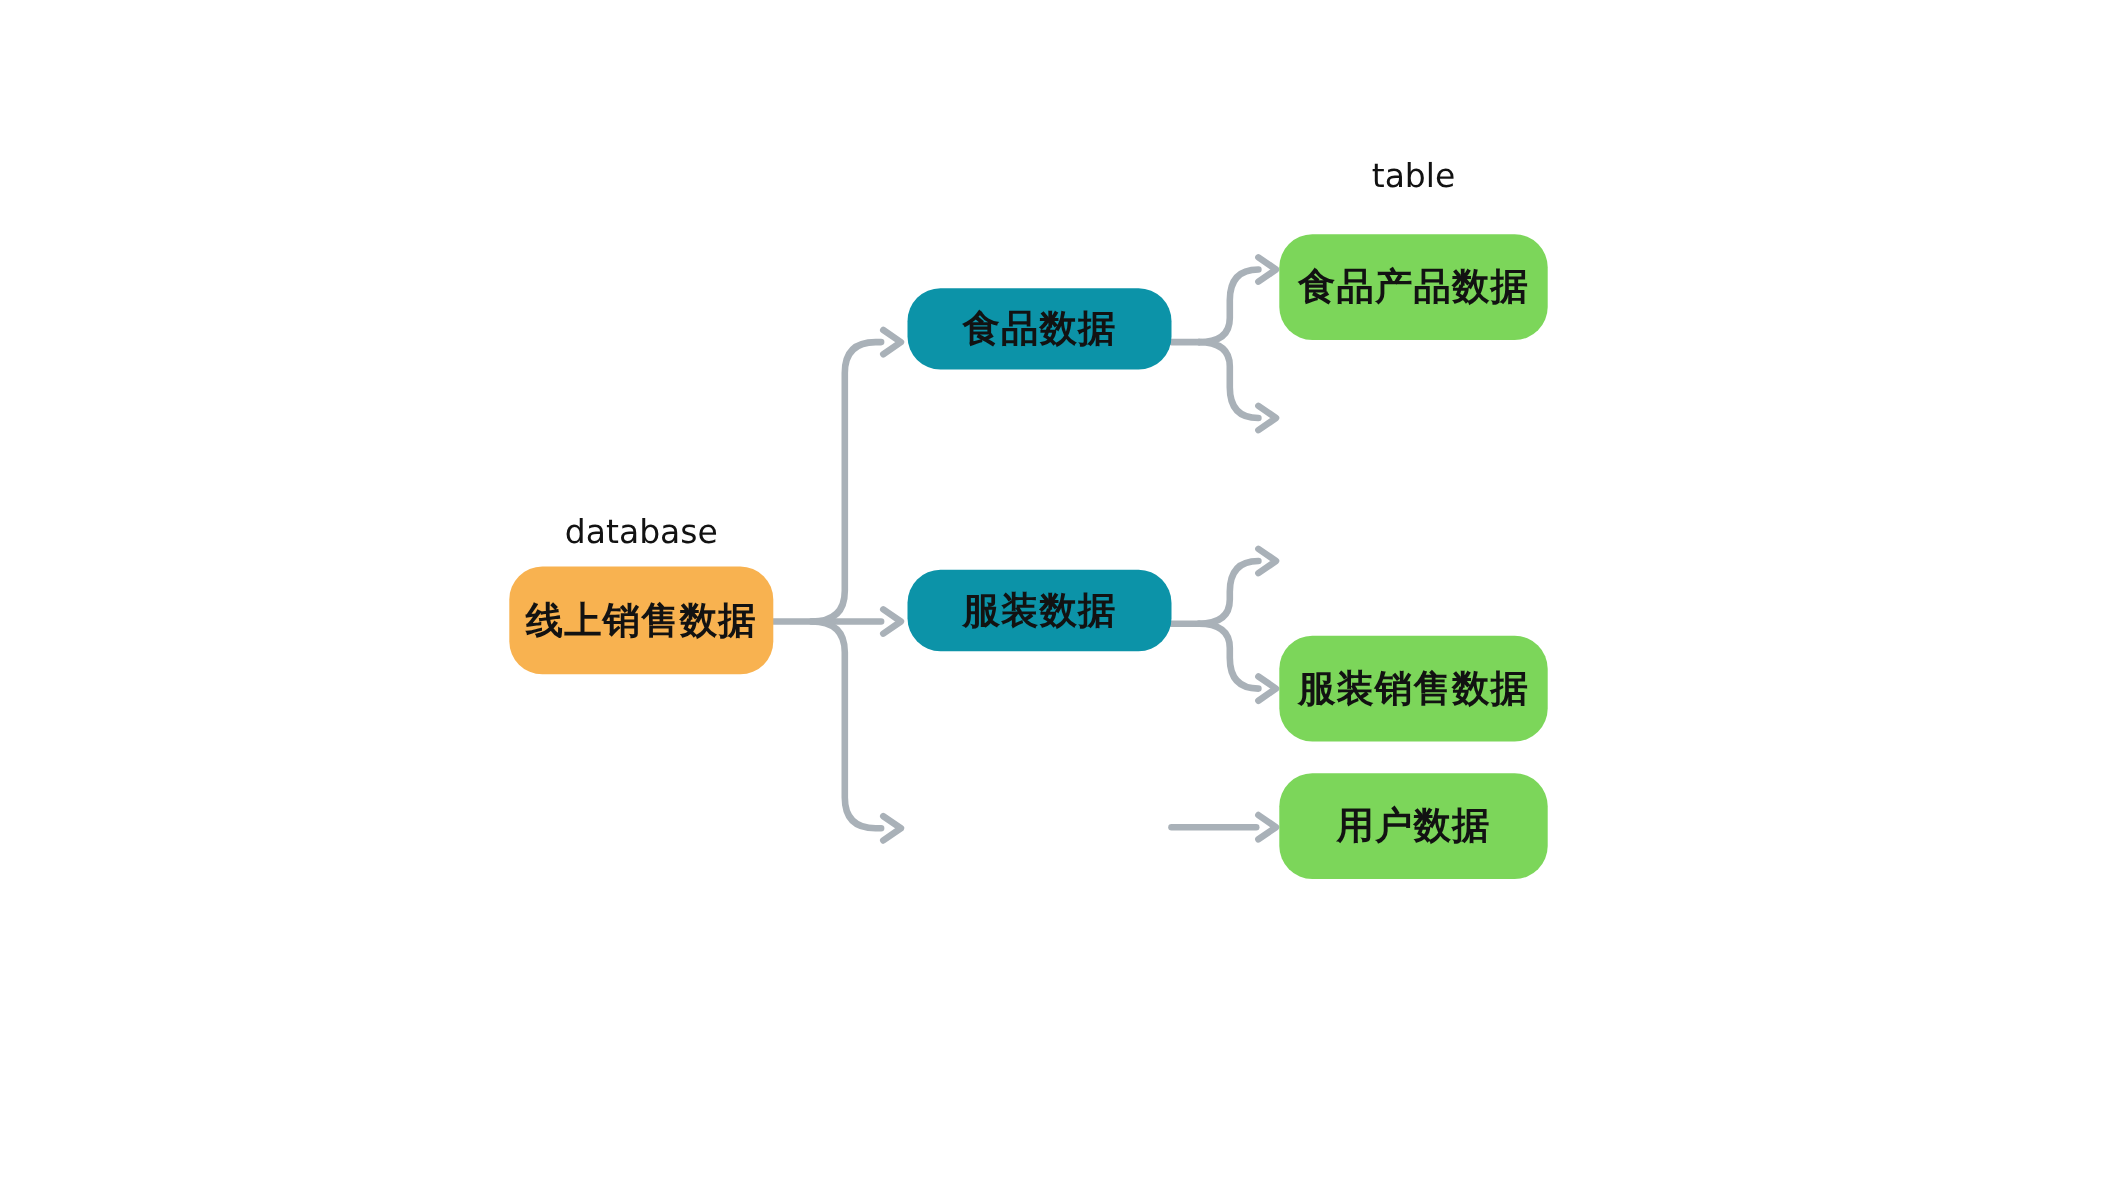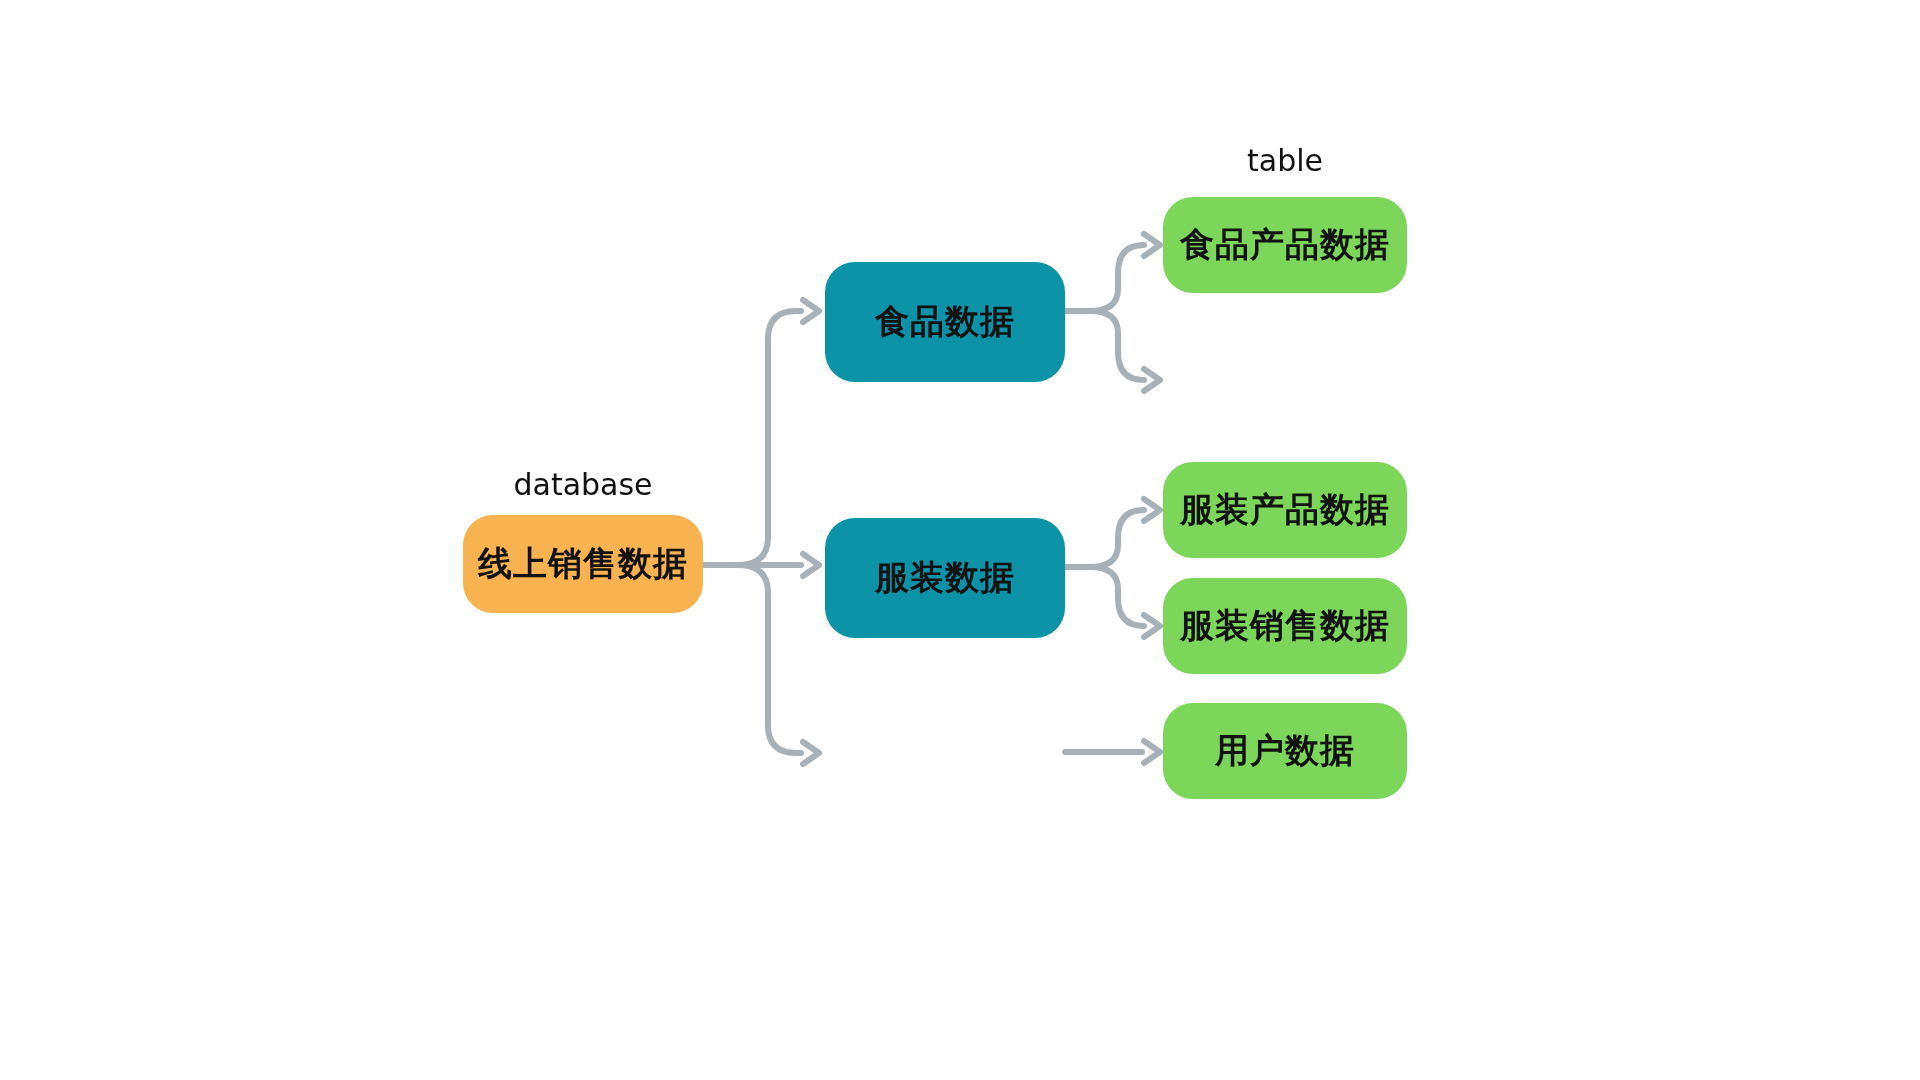--- a/index.html
+++ b/index.html
@@ -39,26 +39,26 @@
     display: flex;
     align-items: center;
     justify-content: center;
     color: var(--text);
     font-size: 34px;
     font-weight: 600;
     letter-spacing: 1px;
     white-space: nowrap;
   }
   .node.database { background: var(--database-fill); left: 463px; top: 515px; width: 240px; height: 98px; }
-  .node.schema   { background: var(--schema-fill);   left: 825px; width: 240px; height: 120px; text-align: right; }
+  .node.schema   { background: var(--schema-fill);   left: 825px; width: 240px; height: 74px; text-align: right; }
   .node.table    { background: var(--table-fill);    left: 1163px; width: 244px; height: 96px; }
   .schema-0 { top: 262px; }
   .schema-1 { top: 518px; }
   .schema-2 { top: 703px; }
-  .table-0 { top: 197px; }
+  .table-0 { top: 213px; }
   .table-1 { top: 332px; }
   .table-2 { top: 462px; }
   .table-3 { top: 578px; }
   .table-4 { top: 703px; }
   .col-label {
     position: absolute;
     text-align: center;
     color: var(--text);
     font-size: 30px;
     font-weight: 500;
@@ -107,23 +107,20 @@
   <div class="node schema schema-0">
     <span>食品数据</span>
   </div>
   <div class="node schema schema-1">
     <span>服装数据</span>
   </div>
 
   <div class="node table table-0">
     <span>食品产品数据</span>
   </div>
-  <div class="node table table-2">
-    <span>服装产品数据</span>
-  </div>
   <div class="node table table-3">
     <span>服装销售数据</span>
   </div>
   <div class="node table table-4">
     <span>用户数据</span>
   </div>
 
 </div>
 
 </body></html>

